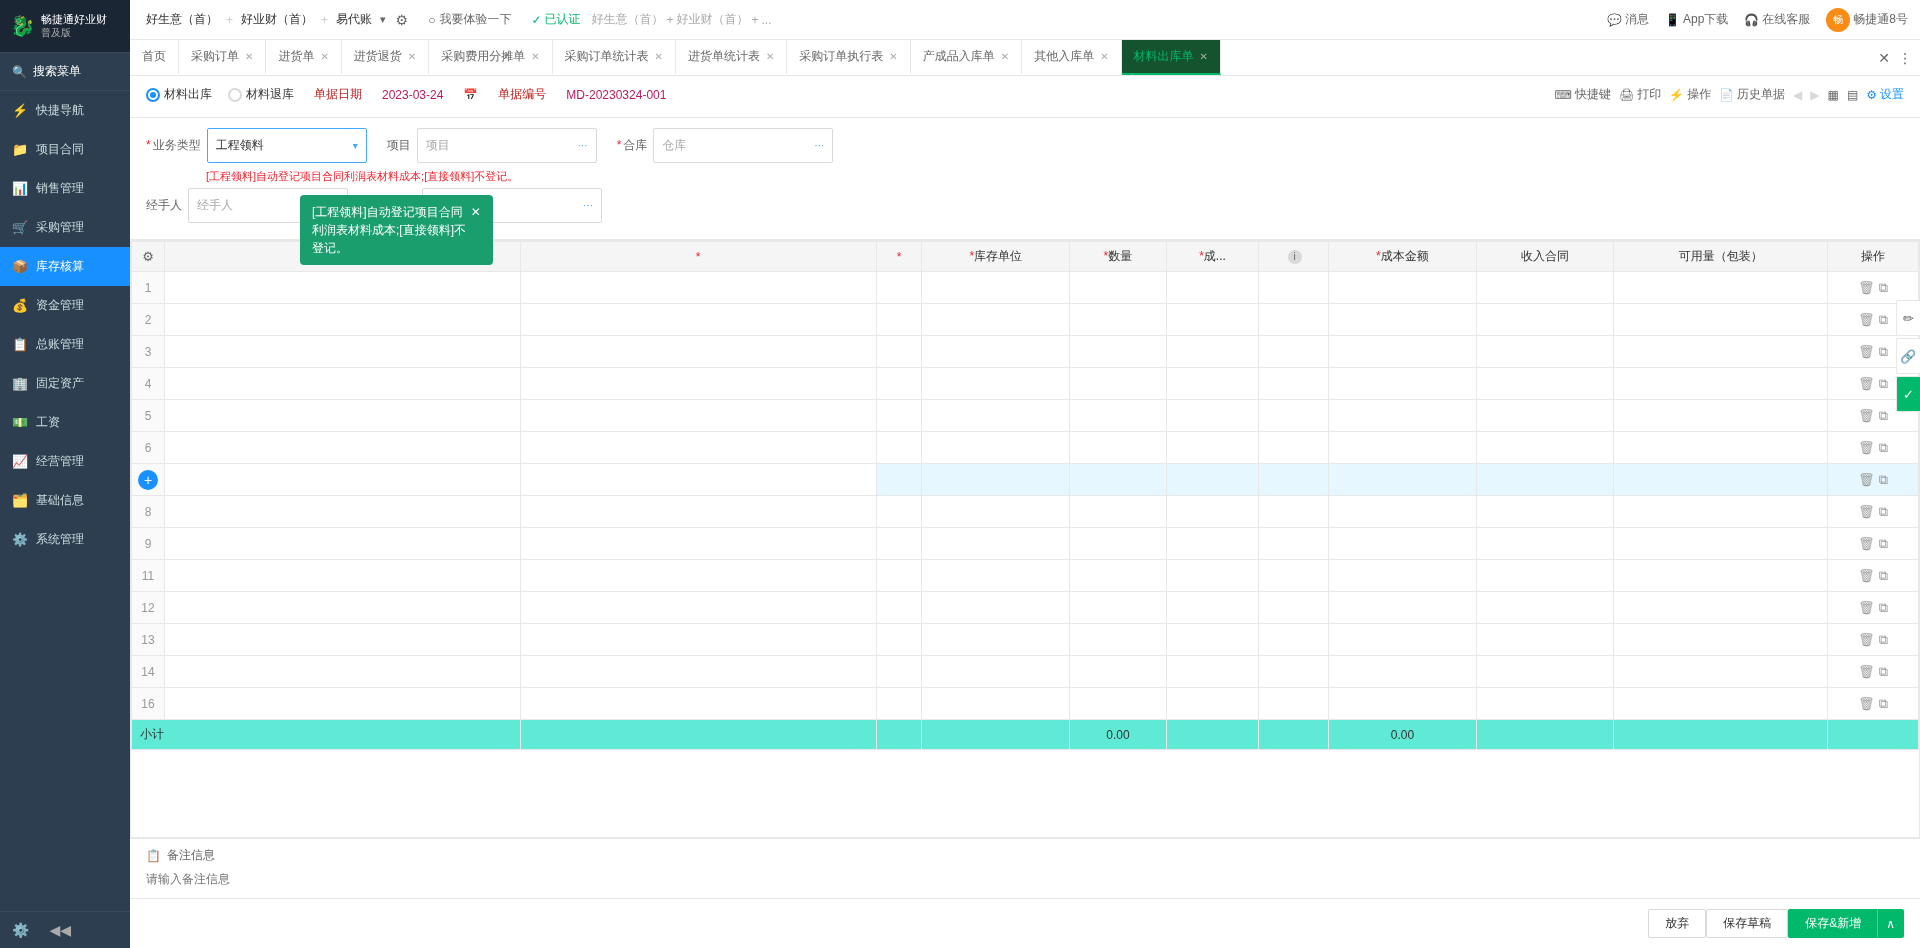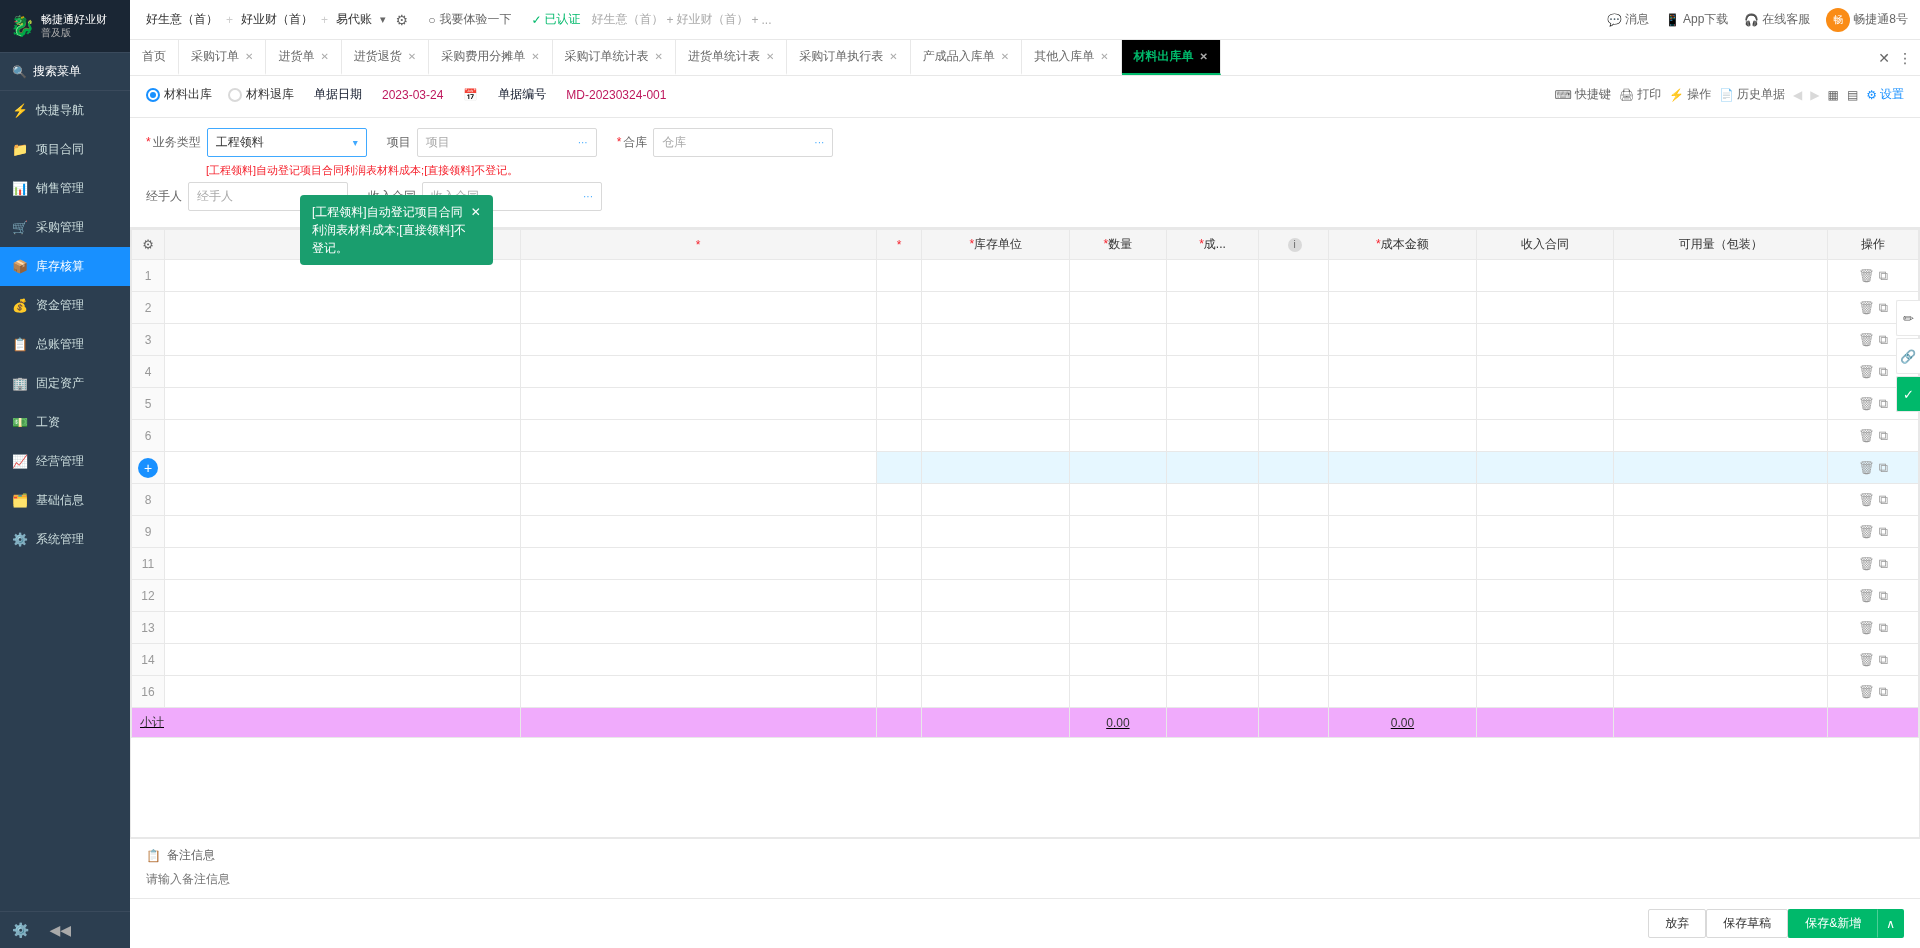--- a/index.html
+++ b/index.html
@@ -31,67 +31,67 @@
     .topbar-gear { cursor: pointer; color: #666; font-size: 14px; }
     .topbar-trial { display: flex; align-items: center; gap: 4px; color: #666; margin-left: 10px; font-size: 12px; cursor: pointer; }
     .topbar-certified { display: flex; align-items: center; gap: 3px; color: #00b96b; font-size: 12px; margin-left: 10px; }
     .topbar-right { margin-left: auto; display: flex; align-items: center; gap: 16px; font-size: 12px; color: #666; }
     .topbar-right-item { cursor: pointer; display: flex; align-items: center; gap: 3px; }
     .topbar-avatar { width: 24px; height: 24px; background: #fa8c16; border-radius: 50%; display: flex; align-items: center; justify-content: center; color: #fff; font-size: 10px; }
     
     
     .tabbar { height: 36px; background: #fff; border-bottom: 1px solid #e8e8e8; display: flex; align-items: stretch; overflow: hidden; }
     .tab-item { display: flex; align-items: center; padding: 0 12px; gap: 6px; font-size: 12px; color: #666; cursor: pointer; border-right: 1px solid #e8e8e8; white-space: nowrap; border-bottom: 2px solid transparent; }
-    .tab-item.active { color: #00b96b; border-bottom: 2px solid #00b96b; background: #000000; font-weight: 700; }
+    .tab-item.active { color: #00b96b; border-bottom: 2px solid #00b96b; background: #14532d; font-weight: 400; }
     .tab-close { font-size: 10px; color: #aaa; cursor: pointer; }
     .tabbar-right { margin-left: auto; display: flex; align-items: center; padding: 0 8px; gap: 8px; }
     .tabbar-btn { cursor: pointer; color: #666; font-size: 14px; }
     
     
     .content { flex: 1; display: flex; flex-direction: column; overflow: hidden; background: #f5f5f5; }
     
     
     .form-header { background: #fff; padding: 10px 16px 8px; border-bottom: 1px solid #e8e8e8; }
     .form-header-top { display: flex; align-items: center; justify-content: space-between; margin-bottom: 6px; }
     .form-radio-group { display: flex; gap: 16px; align-items: center; }
     .form-radio { display: flex; align-items: center; gap: 4px; cursor: pointer; font-size: 12px; color: #333; }
     .radio-dot { width: 14px; height: 14px; border-radius: 50%; border: 2px solid #1890ff; display: flex; align-items: center; justify-content: center; }
     .radio-dot.checked::after { content: ''; width: 6px; height: 6px; border-radius: 50%; background: #1890ff; }
     .radio-dot.unchecked { border-color: #d9d9d9; }
     .form-header-meta { display: flex; align-items: center; gap: 20px; font-size: 12px; color: #333; }
-    .form-header-meta .label { color: #0f172a; }
+    .form-header-meta .label { color: #b91c1c; }
     .form-header-meta .value { color: #be185d; }
     .form-header-actions { display: flex; align-items: center; gap: 8px; font-size: 12px; color: #666; }
     .header-action-btn { cursor: pointer; display: flex; align-items: center; gap: 3px; }
     
     
     .form-fields { background: #fff; padding: 10px 16px; border-bottom: 1px solid #e8e8e8; }
     .form-row { display: flex; align-items: flex-start; gap: 20px; margin-bottom: 6px; }
     .form-field { display: flex; align-items: center; gap: 6px; }
     .form-label { color: #666; white-space: nowrap; font-size: 12px; }
     .form-label.required::before { content: '*'; color: #f5222d; margin-right: 2px; }
-    .form-input { border: 1px solid #d9d9d9; border-radius: 2px; padding: 3px 8px; font-size: 12px; color: #333; min-width: 120px; cursor: pointer; display: flex; align-items: center; justify-content: space-between; height: 29px; }
+    .form-input { border: 1px solid #d9d9d9; border-radius: 2px; padding: 3px 8px; font-size: 12px; color: #333; min-width: 120px; cursor: pointer; display: flex; align-items: center; justify-content: space-between; height: 35px; }
     .form-input.active { border-color: #40a9ff; }
     .form-input-text { color: #333; }
     .form-dots { color: #40a9ff; font-size: 10px; }
     
     
     .tooltip-box { background: #1a9e6e; color: #fff; border-radius: 4px; padding: 8px 12px; font-size: 12px; line-height: 1.5; max-width: 200px; position: absolute; top: 195px; left: 300px; z-index: 100; }
     .tooltip-close { float: right; cursor: pointer; font-size: 12px; margin-left: 8px; }
     
     
     .table-container { flex: 1; background: #fff; overflow: auto; border: 1px solid #e8e8e8; margin: 0; position: relative; }
     .data-table { width: 100%; border-collapse: collapse; font-size: 12px; }
     .data-table thead tr { background: #f5f5f5; }
     .data-table thead th { border: 1px solid #e8e8e8; padding: 6px 8px; text-align: center; font-weight: 500; color: #333; white-space: nowrap; font-size: 12px; }
     .data-table tbody tr { height: 32px; }
     .data-table tbody tr.active-row { background: #e6f7ff; }
     .data-table tbody td { border: 1px solid #e8e8e8; padding: 2px 6px; text-align: center; color: #333; font-size: 12px; }
     .data-table tbody td.row-num { color: #999; width: 30px; background: #fafafa; }
-    .data-table tfoot tr { background: #f0abfc; text-decoration: underline; }
+    .data-table tfoot tr { background: #5eead4; }
     .data-table tfoot td { border: 1px solid #e8e8e8; padding: 6px 8px; font-size: 12px; color: #333; }
     .subtotal-label { color: #666; font-weight: 500; }
     .subtotal-value { text-align: center; color: #333; }
     
     
     .row-actions { display: flex; gap: 4px; justify-content: center; align-items: center; }
     .row-action-icon { cursor: pointer; color: #999; font-size: 13px; }
     
     
     .add-row-btn { display: flex; align-items: center; justify-content: center; width: 20px; height: 20px; background: #1890ff; border-radius: 50%; color: #fff; cursor: pointer; font-size: 14px; }

